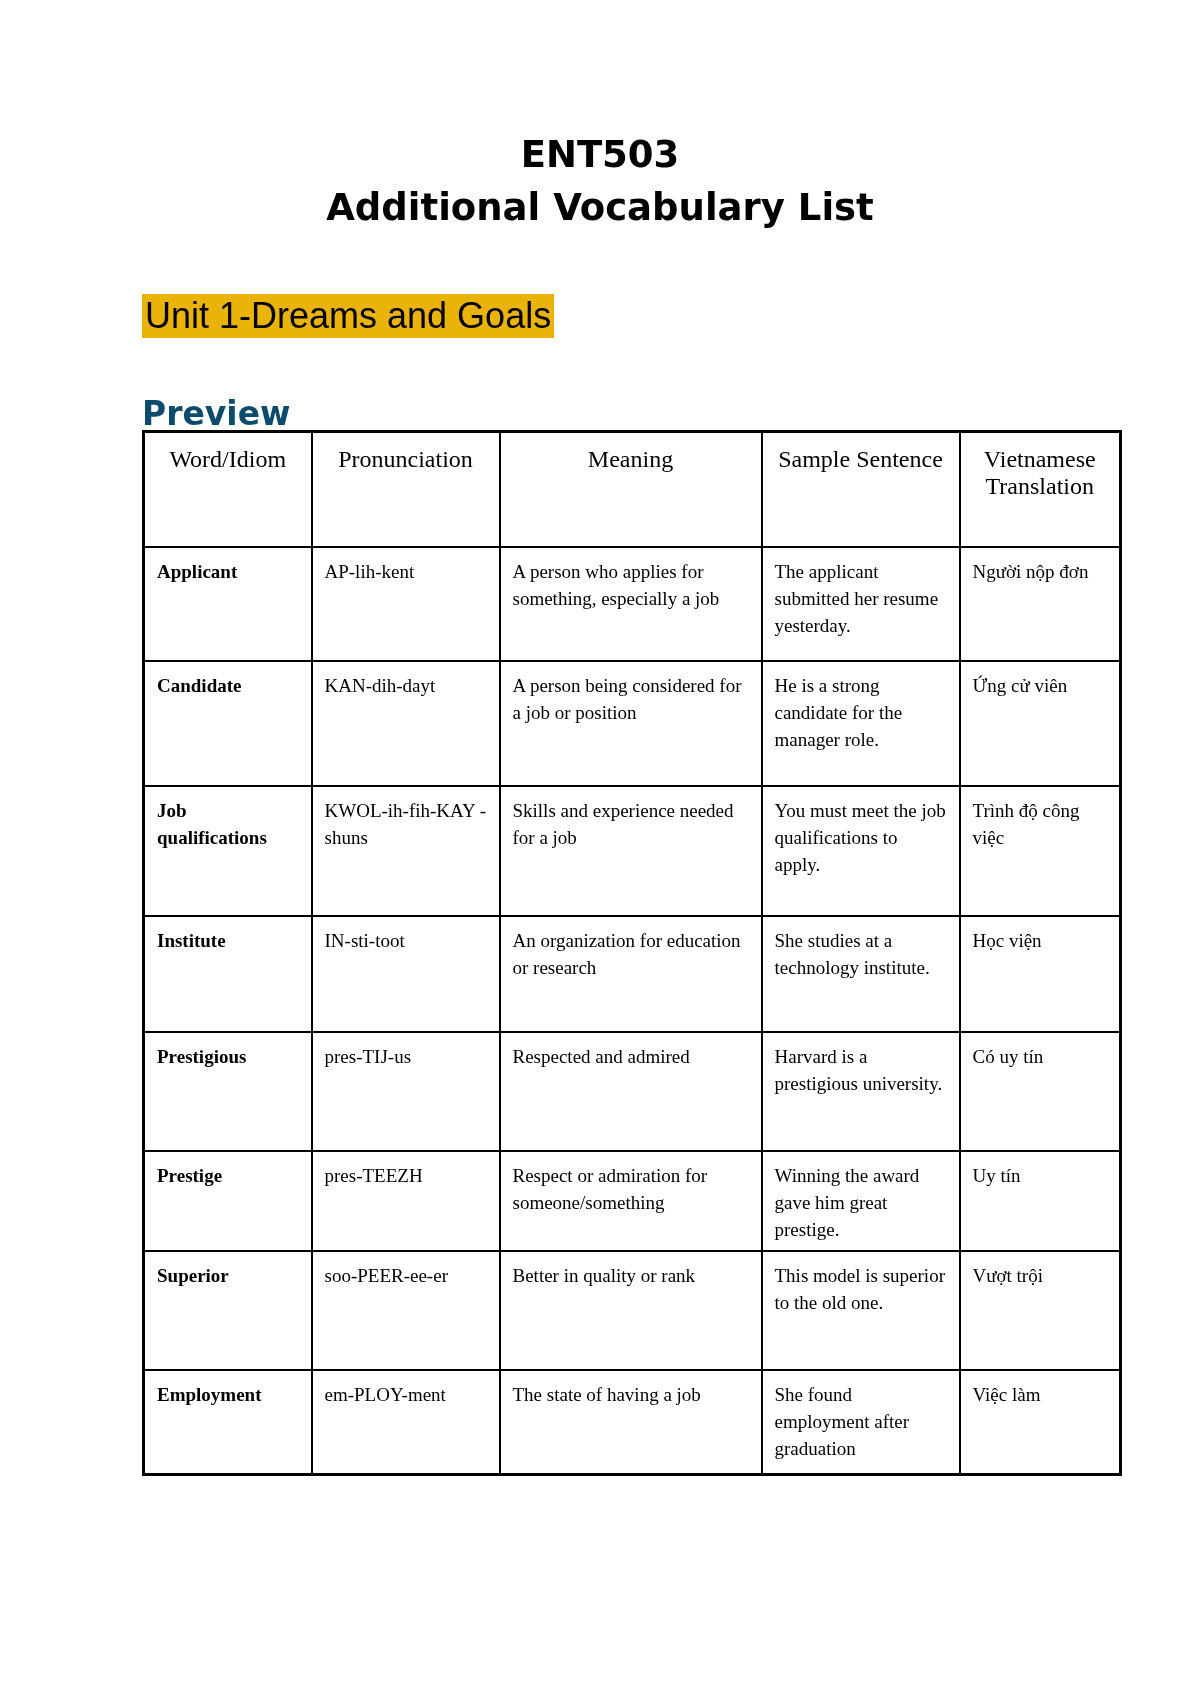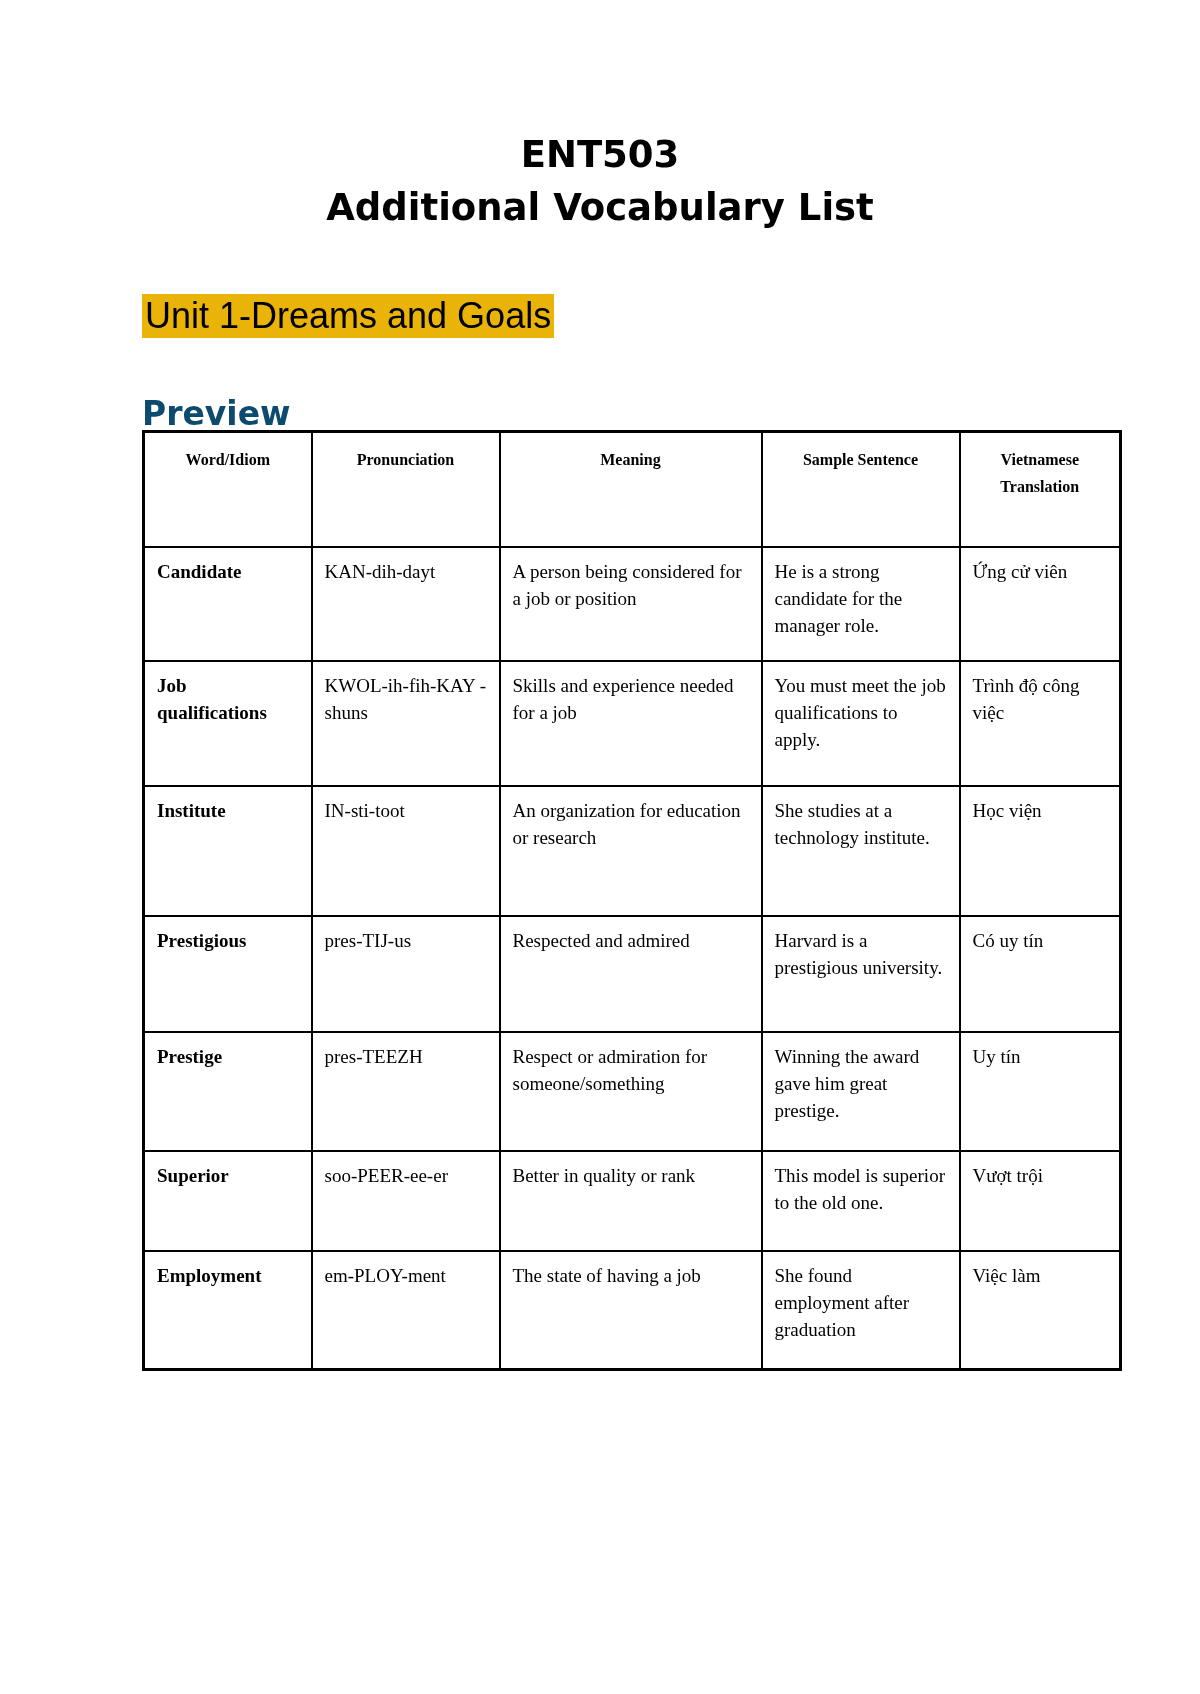--- a/index.html
+++ b/index.html
@@ -60,24 +60,24 @@
   }
   table.vocab th, table.vocab td {
     border: 2px solid #000000;
     vertical-align: top;
     font-size: 19px;
     line-height: 27px;
     color: #000000;
     overflow: hidden;
   }
   table.vocab th {
-    font-weight: bold;
+    font-weight: normal;
     text-align: center;
     padding: 13px 8px 0 8px;
-    font-size: 16px;
+    font-size: 24px;
   }
   table.vocab td {
     text-align: left;
     padding: 10px 11px 0 12px;
   }
   td.word-cell { font-weight: bold; }
   thead tr { height: 115px; }
   tbody tr:nth-child(1) { height: 114px; }
   tbody tr:nth-child(2) { height: 125px; }
   tbody tr:nth-child(3) { height: 130px; }
@@ -114,20 +114,27 @@
     <thead>
       <tr>
         <th>Word/Idiom</th>
         <th>Pronunciation</th>
         <th>Meaning</th>
         <th>Sample Sentence</th>
         <th>Vietnamese Translation</th>
       </tr>
     </thead>
     <tbody>
+      <tr>
+        <td class="word-cell">Applicant</td>
+        <td>AP-lih-kent</td>
+        <td>A person who applies for something, especially a job</td>
+        <td>The applicant submitted her resume yesterday.</td>
+        <td>Người nộp đơn</td>
+      </tr>
       <tr>
         <td class="word-cell">Candidate</td>
         <td>KAN-dih-dayt</td>
         <td>A person being considered for a job or position</td>
         <td>He is a strong candidate for the manager role.</td>
         <td>Ứng cử viên</td>
       </tr>
       <tr>
         <td class="word-cell">Job qualifications</td>
         <td>KWOL-ih-fih-KAY -shuns</td>

